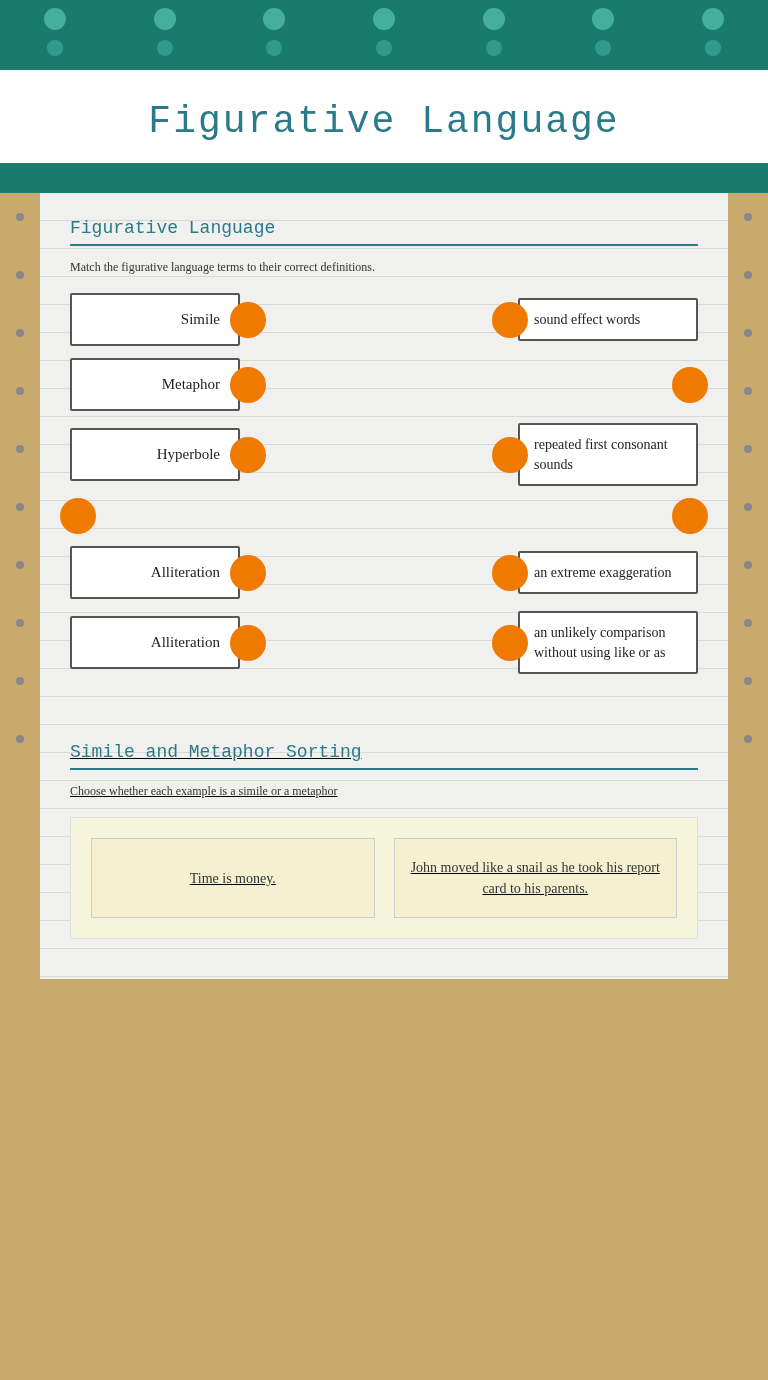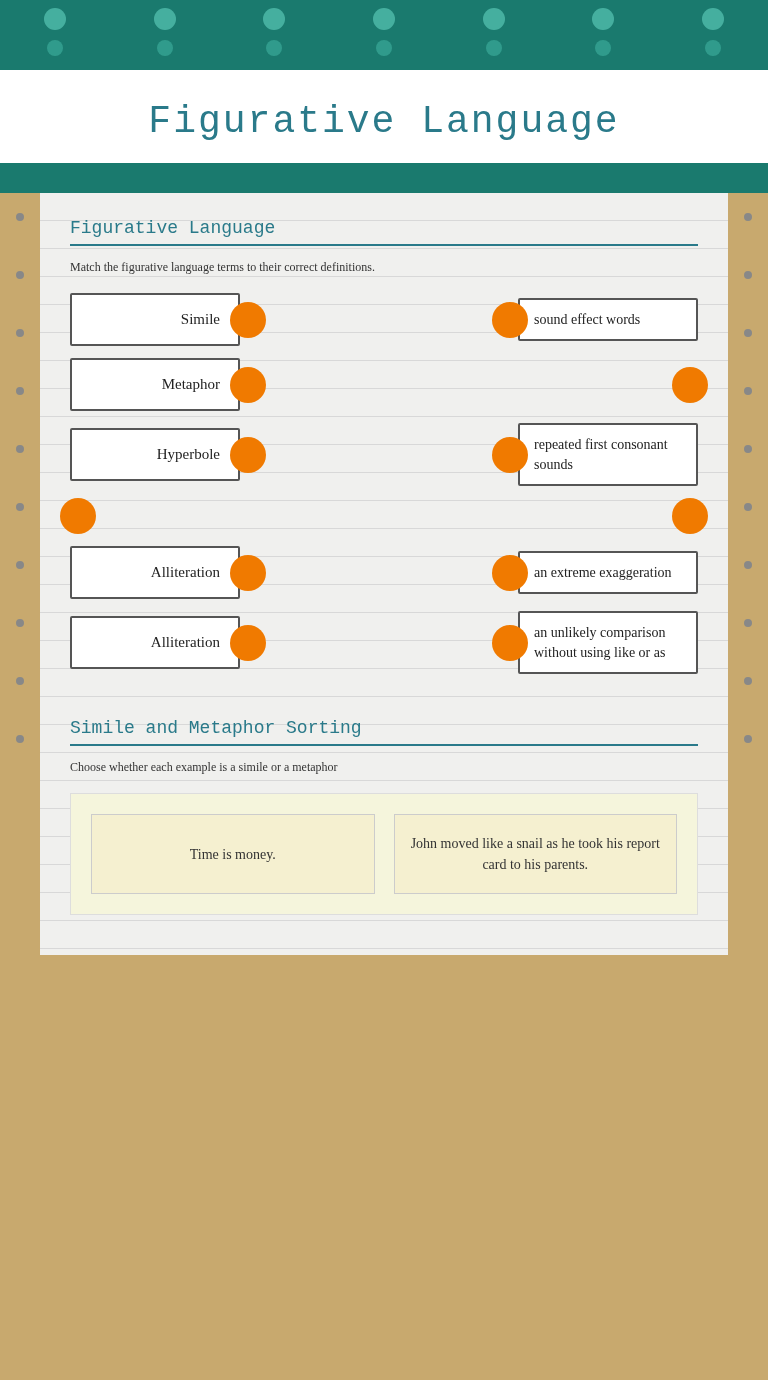--- a/index.html
+++ b/index.html
@@ -162,21 +162,22 @@
       width: 180px;
       text-align: left;
       font-size: 14px;
       color: #222;
       border-radius: 2px;
       line-height: 1.4;
     }
 
     
     .section2 {
-      margin-top: 40px;
+      margin-top: 64px;
+      text-decoration: underline;
     }
 
     
     .sorting-area {
       background: #f5f5dc;
       border: 1px solid #ddd;
       padding: 20px;
       margin-top: 14px;
       display: flex;
       gap: 19px;

